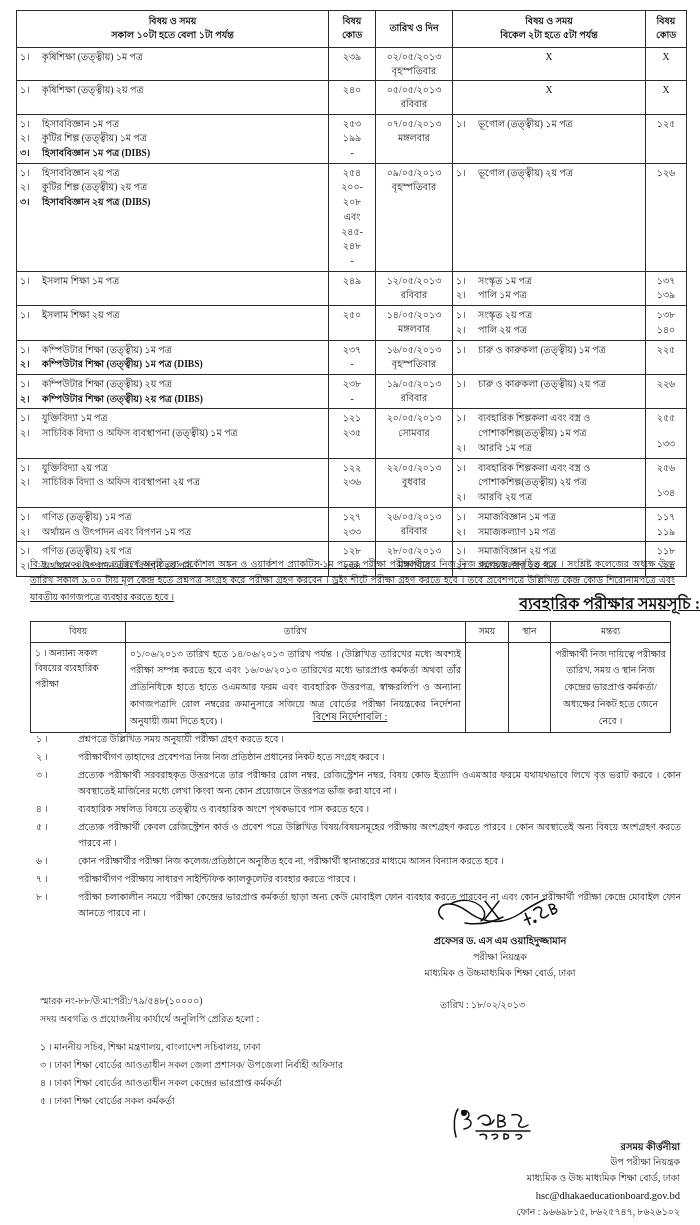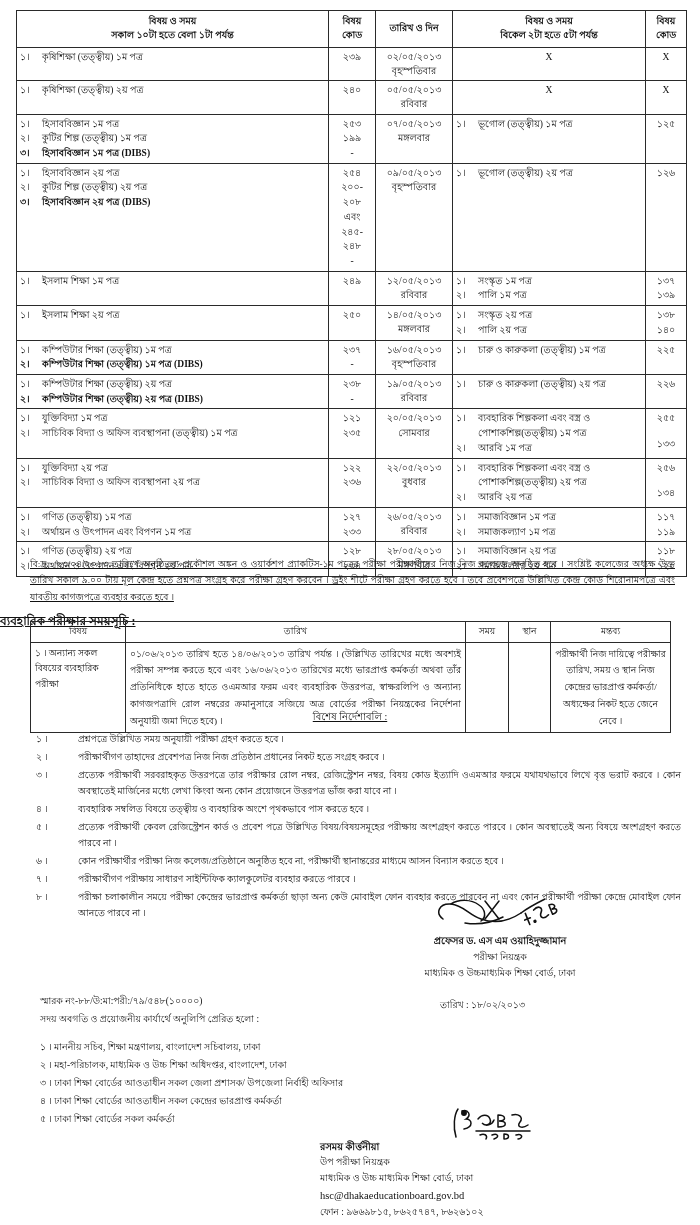--- a/index.html
+++ b/index.html
@@ -100,24 +100,24 @@
     width: 645px;
     font-size: 9.2px;
     line-height: 1.78;
     text-align: justify;
     text-decoration: underline;
   }
 
   
   .practical-title {
     position: absolute;
-    left: 0; top: 612px;
+    left: 0; top: 591px;
     width: 700px;
-    text-align: left;
-    font-size: 12px;
+    text-align: right;
+    font-size: 16px;
     font-weight: bold;
     text-decoration: underline;
   }
   .practical-wrap {
     position: absolute;
     left: 30px;
     top: 621px;
     width: 640px;
   }
   table.practical {
@@ -217,21 +217,21 @@
   .memo .memo-no { margin-bottom: 0px; }
   .memo .memo-intro { margin-bottom: 10px; }
   .memo-item { white-space: nowrap; }
 
   
   .sig2 {
     position: absolute;
     left: 320px;
     top: 1105px;
     width: 360px;
-    text-align: left;
+    text-align: right;
     font-size: 9.4px;
     line-height: 1.68;
   }
   .sig2 .name { font-weight: bold; font-size: 9.8px; }
   .sig2 .email { font-family: "Liberation Serif", serif; font-size: 10.5px; }
   .sig2-scribble { height: 34px; }
   .sig2-scribble svg { display: block; margin: 0 auto; }
 </style>
 </head>
 <body>
@@ -724,21 +724,20 @@
     <div>পরীক্ষা নিয়ন্ত্রক</div>
     <div>মাধ্যমিক ও উচ্চমাধ্যমিক শিক্ষা বোর্ড, ঢাকা</div>
   </div>
   <div class="sig-date">তারিখ : ১৮/০২/২০১৩</div>
 
   <div class="memo">
     <div class="memo-no">স্মারক নং-৮৮/উ:মা:পরী:/৭৯/৫৪৮(১০০০০)</div>
     <div class="memo-intro">সদয় অবগতি ও প্রয়োজনীয় কার্যার্থে অনুলিপি প্রেরিত হলো :</div>
     <div id="memo-items">
         <div class="memo-item">১ । মাননীয় সচিব, শিক্ষা মন্ত্রণালয়, বাংলাদেশ সচিবালয়, ঢাকা</div>
-        <div class="memo-item">২ । মহা-পরিচালক, মাধ্যমিক ও উচ্চ শিক্ষা অধিদপ্তর, বাংলাদেশ, ঢাকা</div>
         <div class="memo-item">৩ । ঢাকা শিক্ষা বোর্ডের আওতাধীন সকল জেলা প্রশাসক/ উপজেলা নির্বাহী অফিসার</div>
         <div class="memo-item">৪ । ঢাকা শিক্ষা বোর্ডের আওতাধীন সকল কেন্দ্রের ভারপ্রাপ্ত কর্মকর্তা</div>
         <div class="memo-item">৫ । ঢাকা শিক্ষা বোর্ডের সকল কর্মকর্তা</div>
       </div>
   </div>
 
   <div class="sig2">
     <div class="sig2-scribble">
       <svg width="160" height="36" viewBox="0 0 160 36">
         <g fill="none" stroke="#111" stroke-width="1.5" stroke-linecap="round">

